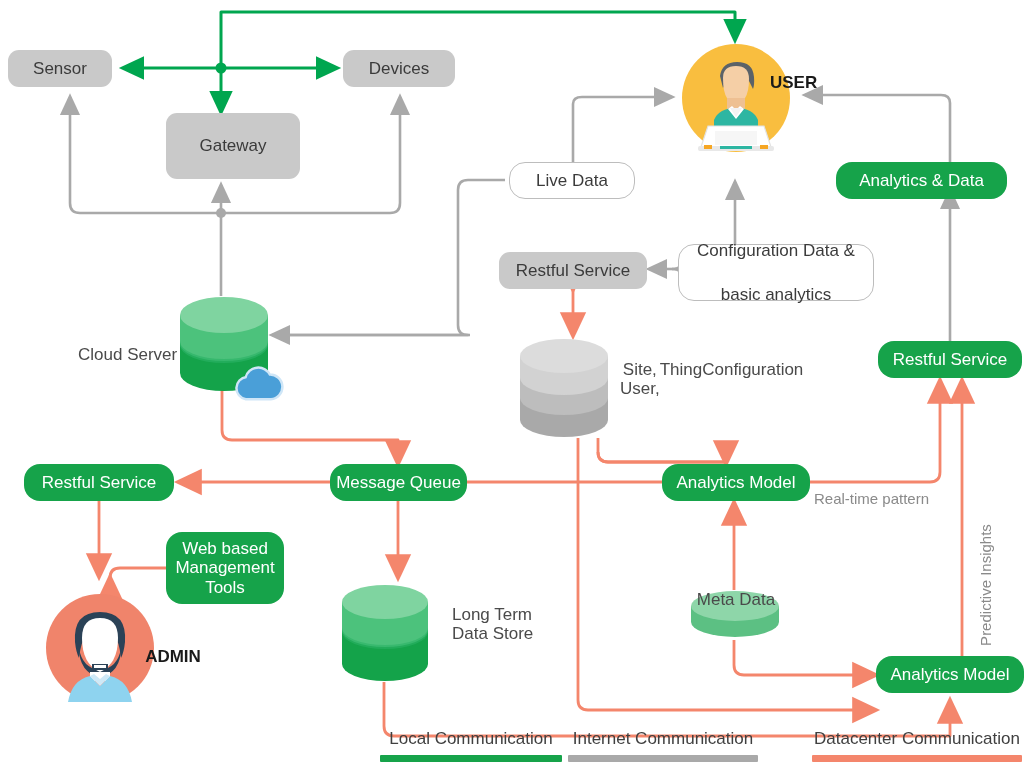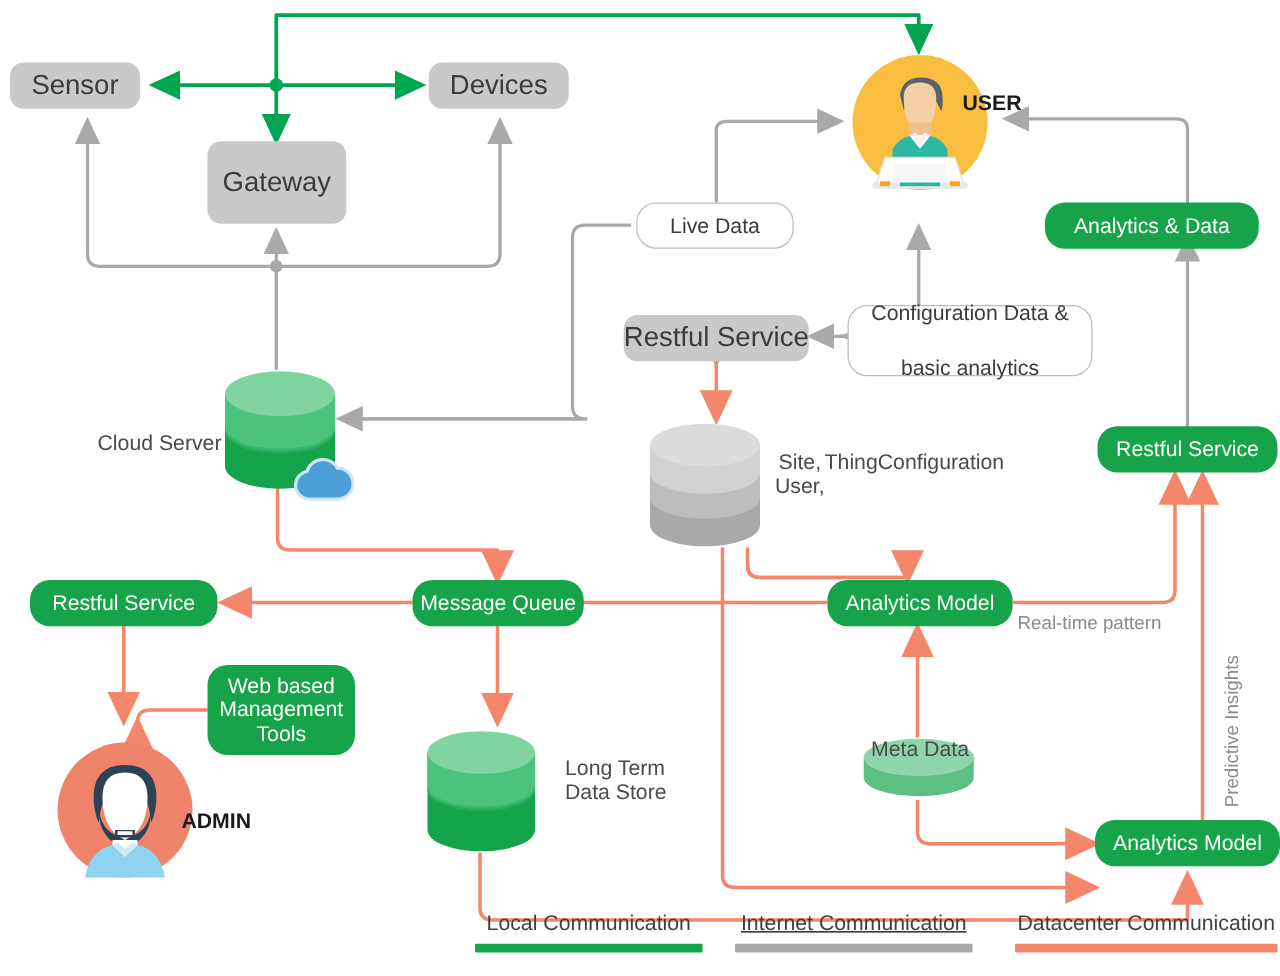--- a/index.html
+++ b/index.html
@@ -2,21 +2,21 @@
 <html><head>
 <meta charset="utf-8">
 <style>
   html,body{margin:0;padding:0;background:#ffffff;}
   body{font-family:"Liberation Sans",sans-serif;}
   #stage{position:relative;width:1024px;height:781px;background:#fff;overflow:hidden;}
   svg#wires{position:absolute;left:0;top:0;width:1024px;height:781px;}
 
   .node{position:absolute;box-sizing:border-box;display:flex;align-items:center;
         justify-content:center;text-align:center;line-height:1.12;}
-  .pill-gray{background:#c9c9c9;color:#3b3b3b;border-radius:11px;font-size:22px;}
+  .pill-gray{background:#c9c9c9;color:#3b3b3b;border-radius:11px;font-size:17px;}
   .pill-green{background:#16a34a;color:#ffffff;border-radius:16px;font-size:17px;}
   .pill-outline{background:#ffffff;color:#3b3b3b;border:1.5px solid #bdbdbd;border-radius:16px;font-size:17px;}
   .plain-label{color:#4a4a4a;font-size:17px;background:transparent;}
   .bold-label{color:#1a1a1a;font-size:17px;font-weight:bold;background:transparent;}
   .small-gray{color:#8a8a8a;font-size:15px;background:transparent;}
   .rot{transform:rotate(-90deg);transform-origin:center center;white-space:nowrap;}
 
   
   .cyl{position:absolute;}
   .cyl svg{display:block;}
@@ -193,21 +193,21 @@
   </div>
 
   <div class="node pill-gray" style="left:8px;top:50px;width:104px;height:37px;">
     <span>Sensor</span>
   </div>
 
   <div class="node pill-gray" style="left:343px;top:50px;width:112px;height:37px;">
     <span>Devices</span>
   </div>
 
-  <div class="node pill-gray" style="left:166px;top:113px;width:111px;height:66px;">
+  <div class="node pill-gray" style="left:166px;top:113px;width:134px;height:66px;">
     <span>Gateway</span>
   </div>
 
   <div class="node plain-label" style="left:78px;top:344px;width:100px;height:22px;justify-content:flex-start;">
     <span>Cloud Server</span>
   </div>
 
   <div class="node pill-outline" style="left:509px;top:162px;width:126px;height:37px;">
     <span>Live Data</span>
   </div>
@@ -280,21 +280,21 @@
 
   <div class="node small-gray rot" style="left:906px;top:575px;width:160px;height:20px;justify-content:center;">
     <span>Predictive Insights</span>
   </div>
 
   <div class="legend">
     <div class="leg-item" style="left:380px;top:8px;width:182px;">
       <div class="leg-text">Local Communication</div>
       <div class="leg-bar" style="background:#16a34a;"></div>
     </div>
-    <div class="leg-item" style="left:588px;top:8px;width:190px;text-decoration:underline;">
+    <div class="leg-item" style="left:568px;top:8px;width:190px;">
       <div class="leg-text">Internet Communication</div>
       <div class="leg-bar" style="background:#a9a9a9;"></div>
     </div>
     <div class="leg-item" style="left:812px;top:8px;width:210px;">
       <div class="leg-text">Datacenter Communication</div>
       <div class="leg-bar" style="background:#f4866c;"></div>
     </div>
   </div>
 
 </div>

